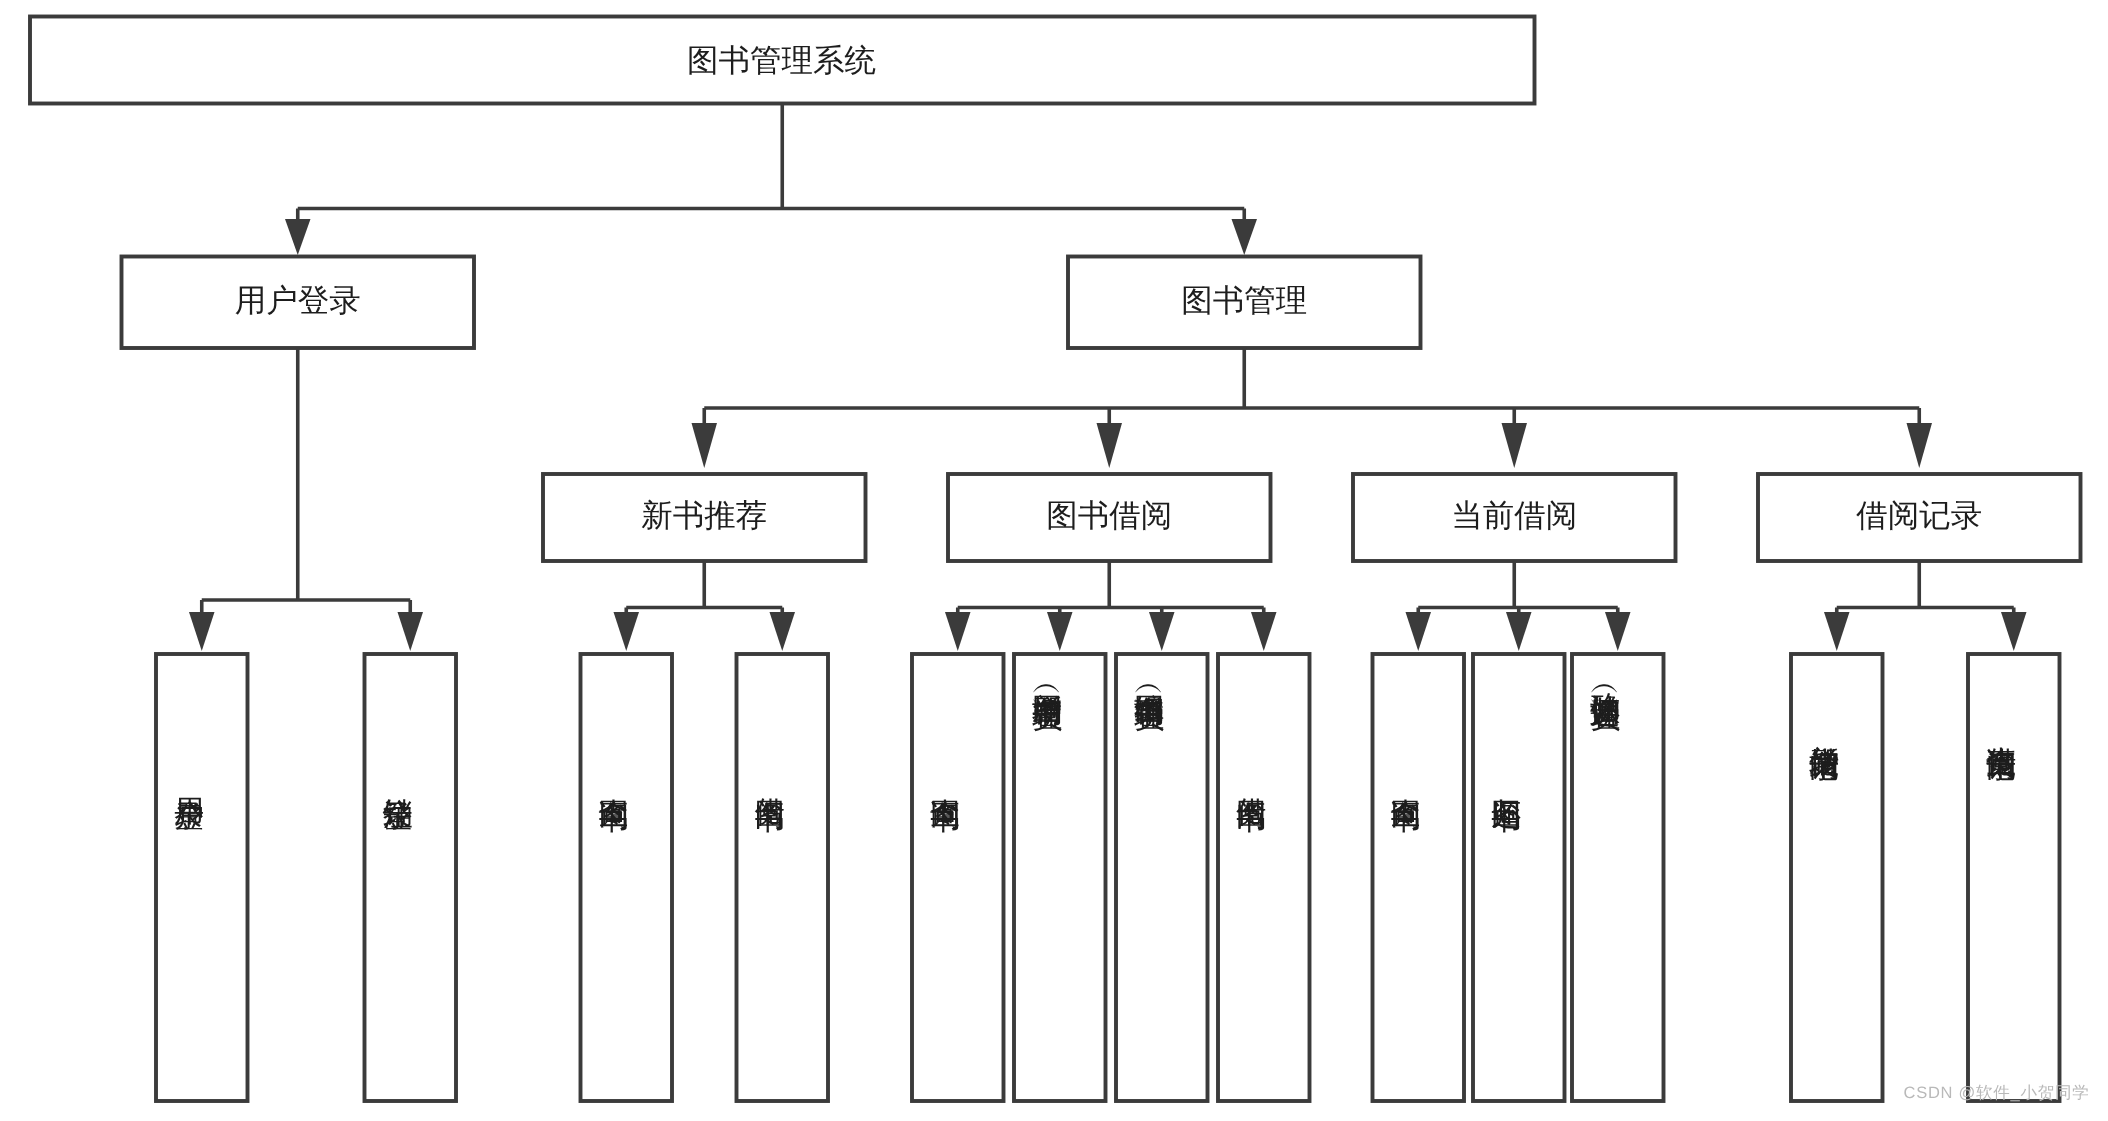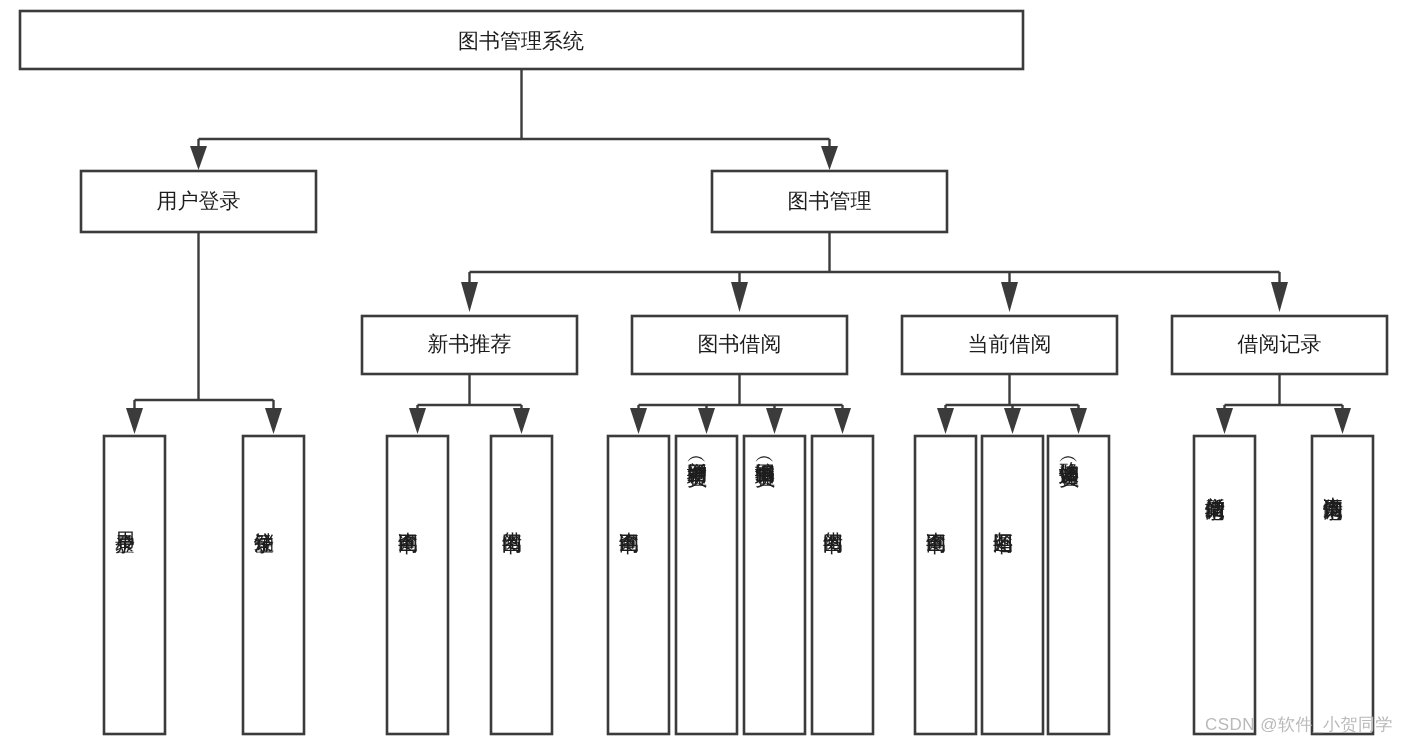--- a/index.html
+++ b/index.html
@@ -58,21 +58,21 @@
     letter-spacing: 1px;
     white-space: nowrap;
     text-align: start;
     pointer-events: none;
   }
   .watermark {
     position: absolute;
     right: 12px;
     bottom: 6px;
     font-family: "Liberation Sans", "DejaVu Sans", sans-serif;
-    font-size: 17px;
+    font-size: 11px;
     color: #b9b9b9;
     white-space: nowrap;
     letter-spacing: 0.5px;
   }
 </style>
 </head>
 <body>
 
 <div id="diagram-root">
 

